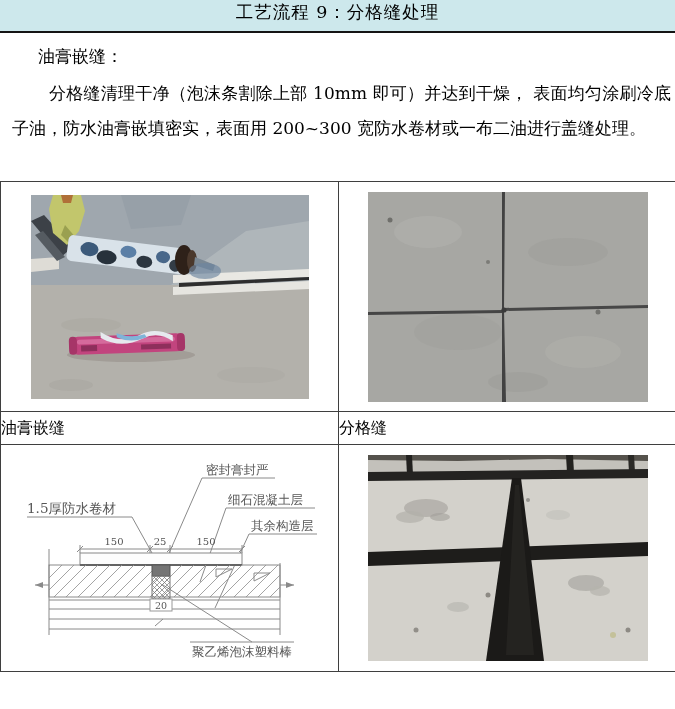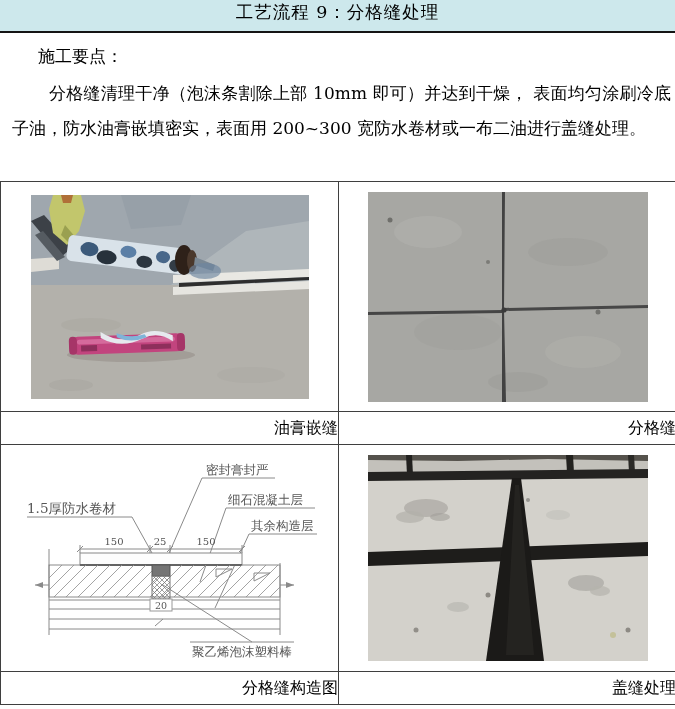--- a/index.html
+++ b/index.html
@@ -15,40 +15,40 @@
   .notes{height:148px;overflow:hidden;}
   .notes-heading{margin:10px 0 0 38px;font-size:17px;line-height:26px;}
   .notes-body{
     margin:7px 4px 0 12px;font-size:17px;line-height:34.5px;
     text-align:justify;text-indent:37px;
   }
   table.photo-table{
     width:675px;border-collapse:collapse;table-layout:fixed;
   }
   table.photo-table td{
-    border:1.5px solid #3f3f3f;padding:0;text-align:right;vertical-align:middle;
+    border:1.5px solid #3f3f3f;padding:0;text-align:left;vertical-align:middle;
     width:337px;overflow:hidden;
   }
   td.photo-cell-r1{height:229px;}
   td.photo-cell-r3{height:226px;}
   tr.caption-row td{height:32px;font-size:16px;}
   svg{display:block;margin:0 auto;}
   .dg-label{font-family:"DejaVu Serif","Liberation Serif",serif;fill:#555;}
 </style>
 </head>
 <body>
 
 <div class="page">
 
   <div class="title-bar">
     <span>工艺流程 9：分格缝处理</span>
   </div>
 
   <div class="notes">
-    <div class="notes-heading">施工要点：</div>
+    <div class="notes-heading">油膏嵌缝：</div>
     <div class="notes-body">分格缝清理干净（泡沫条割除上部 10mm 即可）并达到干燥， 表面均匀涂刷冷底子油，防水油膏嵌填密实，表面用 200~300 宽防水卷材或一布二油进行盖缝处理。</div>
   </div>
 
   <table class="photo-table">
     <tbody>
         <tr>
 
       <td class="photo-cell-r1">
         <svg width="278" height="204" viewBox="0 0 278 204">
           <rect x="0" y="0" width="278" height="90" fill="#9fa7ae"></rect>
@@ -222,19 +222,15 @@
 
           <polygon points="0,17 280,14 280,23 0,26" fill="#242321"></polygon>
 
           <polygon points="0,97 280,87 280,101 0,111" fill="#1e1d1b"></polygon>
 
           <polygon points="144,23 153,23 176,206 118,206" fill="#1b1a18"></polygon>
           <polygon points="147,30 151,30 166,200 138,200" fill="#2b2a27" opacity="0.6"></polygon>
         </svg>
       </td>
     </tr>
-    <tr class="caption-row">
-      <td>分格缝构造图</td>
-      <td>盖缝处理</td>
-    </tr>
   </tbody>
     </table>
 </div>
 
 </body></html>

